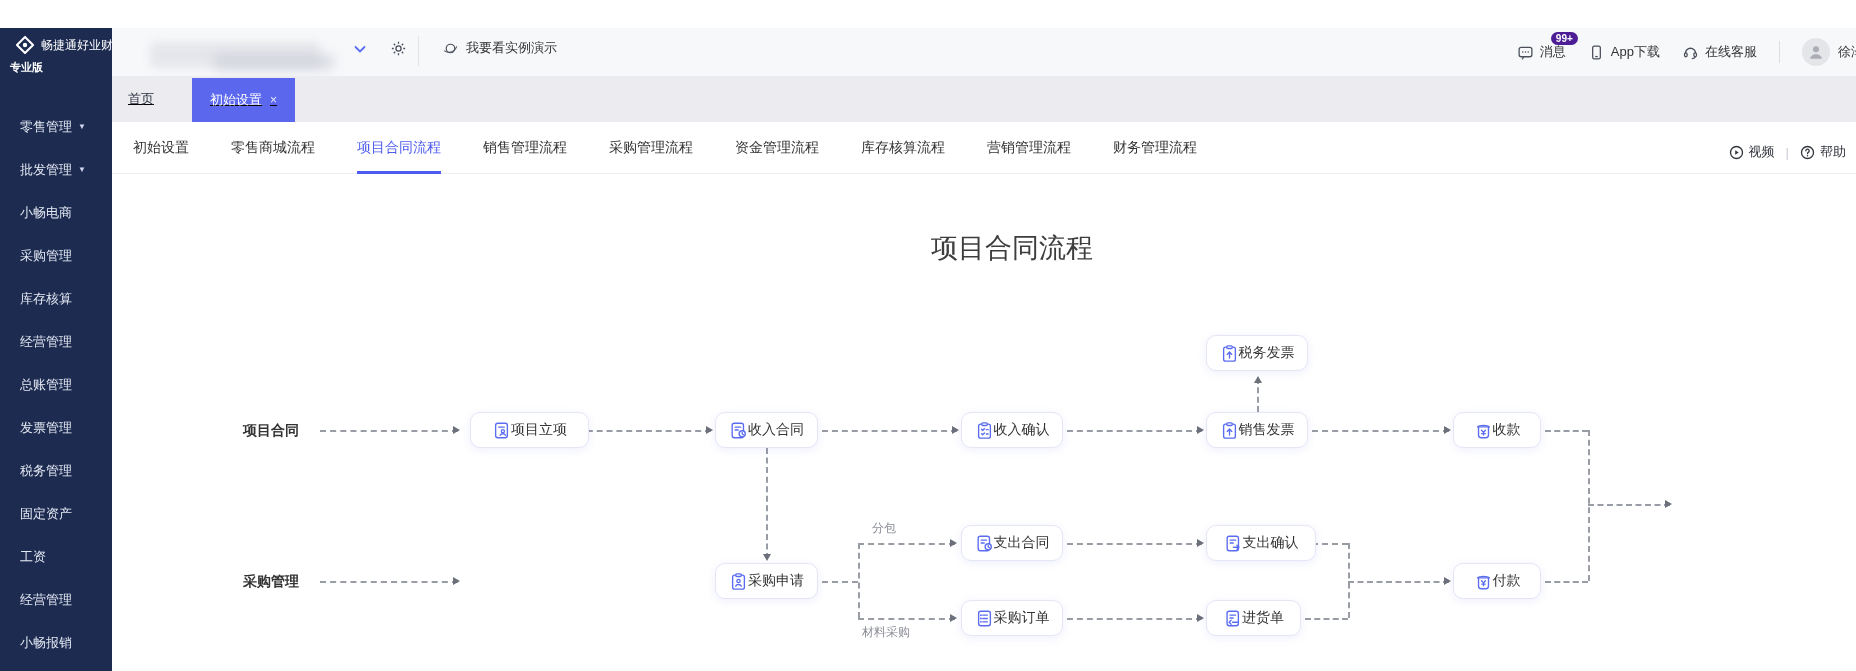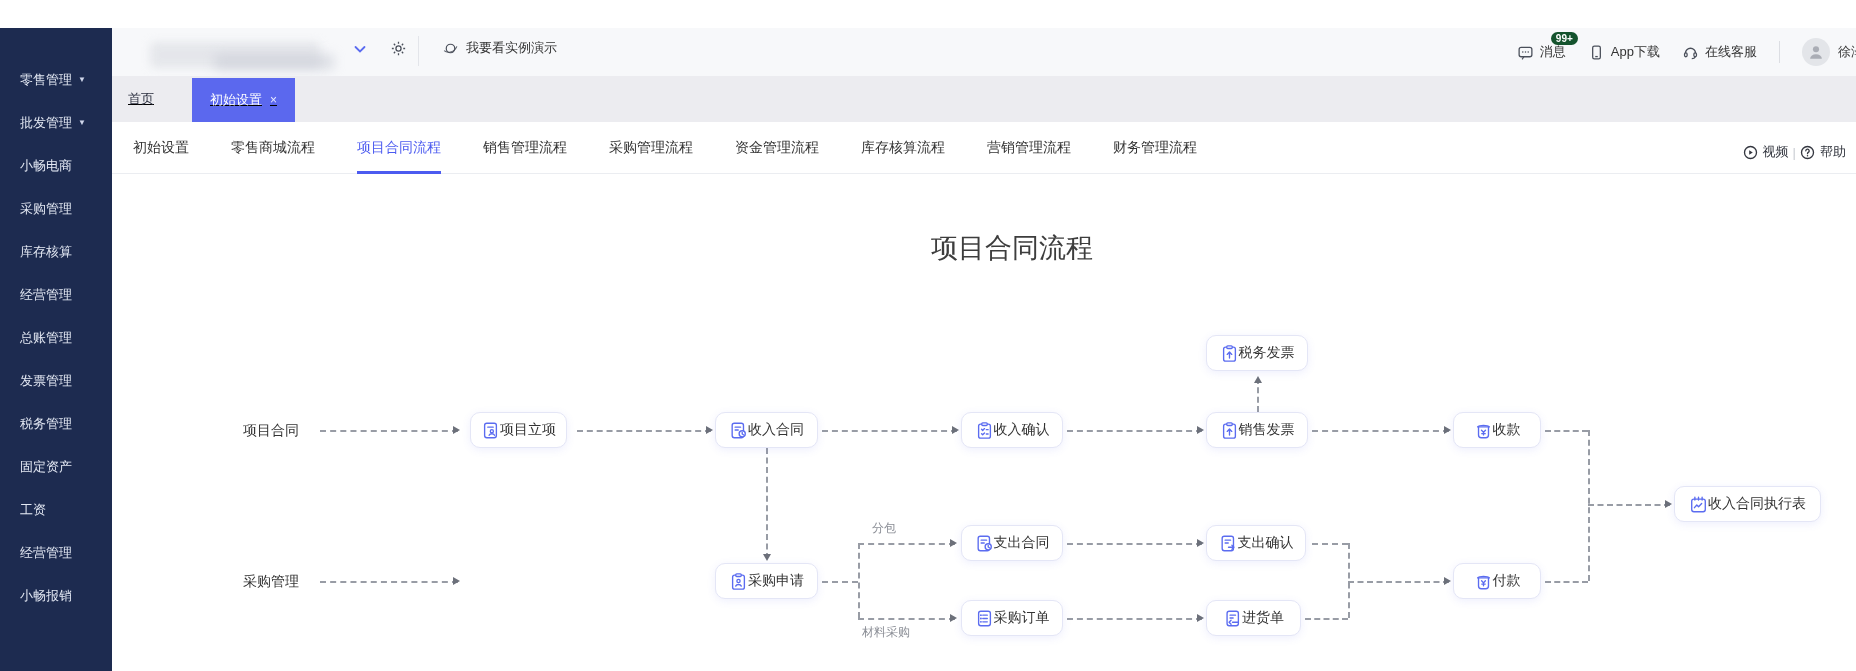--- a/index.html
+++ b/index.html
@@ -29,63 +29,77 @@
   .company-underline { position:absolute; left:0; top:41px; width:260px; height:1px; background:#d9dbe1; }
   .tb-ico { display:inline-flex; width:17px; height:17px; vertical-align:middle; }
   .chevron-down { position:absolute; left:240px; top:13px; width:16px; height:16px; color:#5b6cf0; cursor:pointer; }
   .gear { position:absolute; left:278px; top:12px; width:17px; height:17px; color:#4a4f5a; cursor:pointer; }
   .tb-div1 { position:absolute; left:306px; top:8px; width:1px; height:30px; background:#e3e5ea; }
   .demo-group { position:absolute; left:330px; top:11px; display:flex; align-items:flex-end; gap:7px; font-size:13px; color:#333; cursor:pointer; }
   .demo-group .tb-ico { color:#4a4f5a; }
   .tb-right { position:absolute; right:0; top:0; height:48px; display:flex; align-items:center; gap:22px; }
   .tb-item { position:relative; display:flex; align-items:center; gap:6px; font-size:13px; color:#333; cursor:pointer; white-space:nowrap; }
   .tb-item .tb-ico { color:#4a4f5a; }
-  .badge { position:absolute; top:-11px; left:34px; background:#14532d; color:#fff; font-size:10px; line-height:13px; padding:0 5px; border-radius:7px; font-weight:bold; }
+  .badge { position:absolute; top:-11px; left:34px; background:#4c1d95; color:#fff; font-size:10px; line-height:13px; padding:0 5px; border-radius:7px; font-weight:bold; }
   .tb-div2 { width:1px; height:22px; background:#dcdee3; }
   .avatar { width:28px; height:28px; border-radius:50%; background:#e3e5e9; color:#aaadb5; display:flex; align-items:center; justify-content:center; cursor:pointer; flex:0 0 auto; }
   .avatar svg { width:18px; height:18px; }
   .user-name { font-size:13px; color:#333; max-width:18px; overflow:hidden; white-space:nowrap; margin-left:-14px; }
 
   
   .tabstrip { position:absolute; left:112px; top:76px; width:1744px; height:46px; background:#ececf0; display:flex; align-items:flex-end;text-decoration:underline; }
   .wtab-home { height:46px; display:flex; align-items:center; padding:0 16px 0 16px; font-size:13px; color:#2c3040; cursor:pointer; }
   .wtab-active { height:44px; margin-left:22px; background:#5b68ee; color:#fff; font-size:13px; display:flex; align-items:center; gap:8px; padding:0 18px; cursor:pointer; }
   .wtab-close { font-size:12px; color:#e8eaff; cursor:pointer; }
 
   
   .content { position:absolute; left:112px; top:122px; width:1744px; height:549px; background:#fff; }
   .flowtabs { position:relative; height:52px; display:flex; align-items:center; padding-left:21px; gap:42px; border-bottom:1px solid #ebedf1; }
   .ftab { font-size:14px; color:#333; cursor:pointer; height:52px; display:flex; align-items:center; border-bottom:3px solid transparent; padding-top:3px; }
   .ftab.active { color:#4c5bf0; border-bottom-color:#4c5bf0; }
-  .ft-right { position:absolute; right:10px; top:0; height:60px; display:flex; align-items:center; gap:4px; font-size:13px; color:#33363f; }
+  .ft-right { position:absolute; right:10px; top:0; height:60px; display:flex; align-items:center; gap:11px; font-size:13px; color:#33363f; }
   .ft-right .tb-ico { width:15px; height:15px; color:#33363f; }
   .ft-btn { display:flex; align-items:center; gap:5px; cursor:pointer; }
   .ft-sep { color:#c9ccd2; }
 
   
   .canvas { position:absolute; left:0; top:52px; width:1744px; height:497px; }
   .fc-title { position:absolute; left:750px; top:56px; width:300px; text-align:center; font-size:27px; color:#3d3d3d; font-weight:500; }
-  .row-label { position:absolute; height:24px; line-height:24px; font-size:14px; color:#333; font-weight:400; white-space:nowrap; }
+  .row-label { position:absolute; height:24px; line-height:24px; font-size:14px; color:#333; font-weight:700; white-space:nowrap; }
   .branch-label { position:absolute; font-size:12px; color:#8a8d95; white-space:nowrap; }
   .node { position:absolute; height:36px; background:#fff; border:1px solid #e4e6f6; border-radius:10px; box-shadow:0 2px 8px rgba(90,100,240,.10); display:flex; align-items:center; justify-content:center; gap:0; font-size:14px; color:#333; cursor:pointer; white-space:nowrap; }
   .node .n-ico { width:19px; height:19px; color:#5b6cf0; flex:0 0 auto; display:inline-flex; }
   .edge-h { position:absolute; height:0; border-top:2px dashed #989ca5; }
   .edge-v { position:absolute; width:0; border-left:2px dashed #989ca5; }
   .arr { position:absolute; width:0; height:0; }
   .arr.right { right:-2px; top:-6px; border-top:4.5px solid transparent; border-bottom:4.5px solid transparent; border-left:7px solid #6c707a; }
   .arr.down { left:-5.5px; bottom:-2px; border-left:4.5px solid transparent; border-right:4.5px solid transparent; border-top:7px solid #6c707a; }
   .arr.up { left:-5.5px; top:-2px; border-left:4.5px solid transparent; border-right:4.5px solid transparent; border-bottom:7px solid #6c707a; }
 </style>
 </head>
 <body>
 
 <div class="app">
   <div class="topstrip"></div>
 
   <div class="sidebar">
+    <div class="logo-row">
+      <div class="logo-line">
+        <span class="logo-glyph">
+          <svg viewBox="0 0 24 24">
+              <g fill="none" stroke="#fff" stroke-width="2.2">
+                <path d="M12 3.2 L20.8 12 L12 20.8 L3.2 12 Z" stroke-linejoin="round"></path>
+              </g>
+              <circle cx="12" cy="12" r="2.4" fill="#fff"></circle>
+            </svg>
+        </span>
+        <span class="brand-name">畅捷通好业财</span>
+      </div>
+      <div class="edition">专业版</div>
+    </div>
     <div class="side-menu" id="side-menu">
         <div class="side-item">
           <span>零售管理</span>
           <span class="caret">▼</span>
         </div>
         <div class="side-item">
           <span>批发管理</span>
           <span class="caret">▼</span>
         </div>
         <div class="side-item">
@@ -288,21 +302,21 @@
         <div class="edge-v" style="left: 1236px; top: 369px; height: 75px;"></div>
         <div class="edge-h" style="left: 1236px; top: 407px; width: 101px;">
           <div class="arr right"></div>
         </div>
         <div class="edge-h" style="left: 1433px; top: 256px; width: 43px;"></div>
         <div class="edge-h" style="left: 1433px; top: 407px; width: 43px;"></div>
         <div class="edge-v" style="left: 1476px; top: 256px; height: 151px;"></div>
         <div class="edge-h" style="left: 1476px; top: 330px; width: 82px;">
           <div class="arr right"></div>
         </div>
-        <div class="node" style="left: 358px; top: 238px; width: 97px;">
+        <div class="node" style="left: 358px; top: 238px; width: 119px;">
           <span class="n-ico">
             <svg viewBox="0 0 21 21" fill="none" stroke="currentColor" stroke-width="1.5">
               <rect x="4" y="2.5" width="13" height="16" rx="2.4"></rect>
               <path d="M7.5 6.8h6" stroke-linecap="round"></path>
               <circle cx="12" cy="11.2" r="1.7"></circle>
               <path d="M9 15.8 a3.2 2.6 0 0 1 6 0" stroke-linecap="round"></path>
             </svg>
           </span>
           <span>项目立项</span>
         </div>
@@ -351,30 +365,20 @@
         <div class="node" style="left: 1341px; top: 238px; width: 88px;">
           <span class="n-ico">
             <svg viewBox="0 0 21 21" fill="none" stroke="currentColor" stroke-width="1.5">
               <path d="M5 6.5h11v9a3 3 0 0 1-3 3H8a3 3 0 0 1-3-3Z"></path>
               <path d="M4 6.5 c2-2.3 11-2.3 13 0" stroke-linecap="round"></path>
               <path d="M8.3 10.2l2.2 2.2 2.2-2.2M10.5 12.4v3M8.6 14h3.8" stroke-linecap="round" stroke-linejoin="round"></path>
             </svg>
           </span>
           <span>收款</span>
         </div>
-        <div class="node" style="left: 1562px; top: 312px; width: 147px;">
-          <span class="n-ico">
-            <svg viewBox="0 0 21 21" fill="none" stroke="currentColor" stroke-width="1.5">
-              <rect x="3" y="4.5" width="15" height="14" rx="2.4"></rect>
-              <path d="M6.5 2.5v3M10.5 2.5v3M14.5 2.5v3" stroke-linecap="round"></path>
-              <path d="M6 14l2.6-3 2 2 3.4-3.6" stroke-linecap="round" stroke-linejoin="round"></path>
-            </svg>
-          </span>
-          <span>收入合同执行表</span>
-        </div>
         <div class="node" style="left: 603px; top: 389px; width: 103px;">
           <span class="n-ico">
             <svg viewBox="0 0 21 21" fill="none" stroke="currentColor" stroke-width="1.5">
               <rect x="4" y="3.5" width="13" height="15.5" rx="2.2"></rect>
               <rect x="7.5" y="2" width="6" height="3" rx="1" fill="#fff"></rect>
               <circle cx="10.5" cy="10" r="1.8"></circle>
               <path d="M7.4 15.6 a3.3 2.7 0 0 1 6.2 0" stroke-linecap="round"></path>
             </svg>
           </span>
           <span>采购申请</span>
@@ -383,21 +387,21 @@
           <span class="n-ico">
             <svg viewBox="0 0 21 21" fill="none" stroke="currentColor" stroke-width="1.5">
               <rect x="3.5" y="2.5" width="12.5" height="16" rx="2.4"></rect>
               <path d="M6.8 6.8h6M6.8 10h3.4" stroke-linecap="round"></path>
               <circle cx="14.6" cy="14.2" r="3.4" fill="#fff"></circle>
               <path d="M14.6 12.6v1.7l1.3.9" stroke-linecap="round"></path>
             </svg>
           </span>
           <span>支出合同</span>
         </div>
-        <div class="node" style="left: 1094px; top: 351px; width: 100px;">
+        <div class="node" style="left: 1094px; top: 351px; width: 110px;">
           <span class="n-ico">
             <svg viewBox="0 0 21 21" fill="none" stroke="currentColor" stroke-width="1.5">
               <rect x="3.5" y="2.5" width="12.5" height="16" rx="2.4"></rect>
               <path d="M6.8 6.8h6M6.8 10h3.4" stroke-linecap="round"></path>
               <path d="M10.5 14.6h6M14.3 12.4l2.2 2.2-2.2 2.2" stroke-linecap="round" stroke-linejoin="round"></path>
             </svg>
           </span>
           <span>支出确认</span>
         </div>
         <div class="node" style="left: 849px; top: 426px; width: 102px;">

